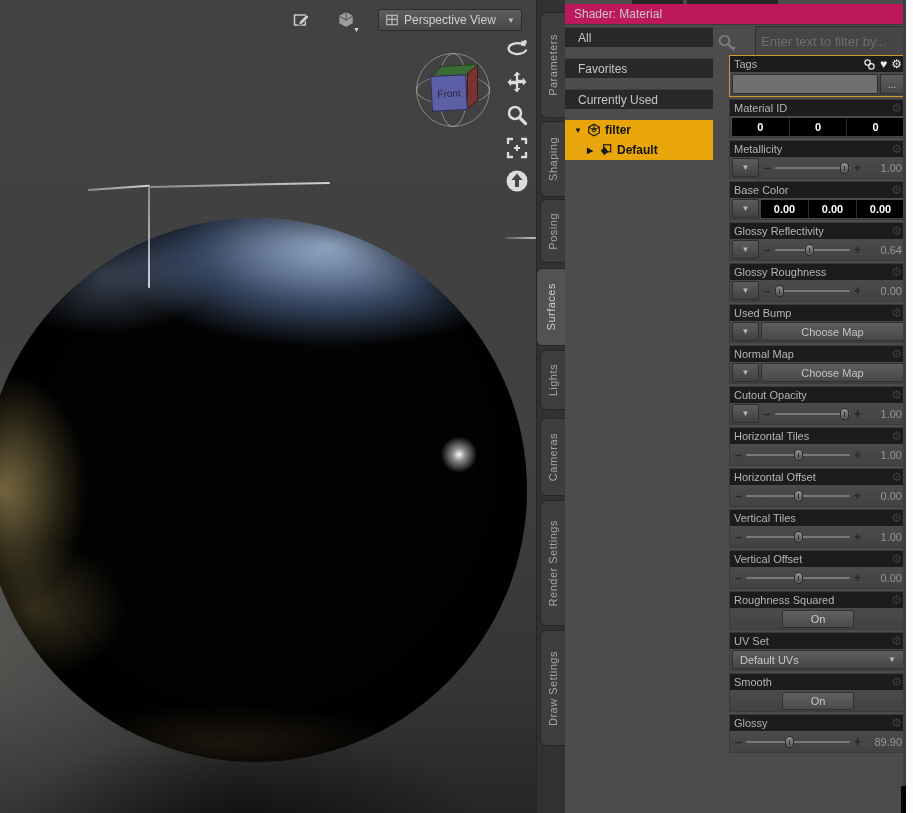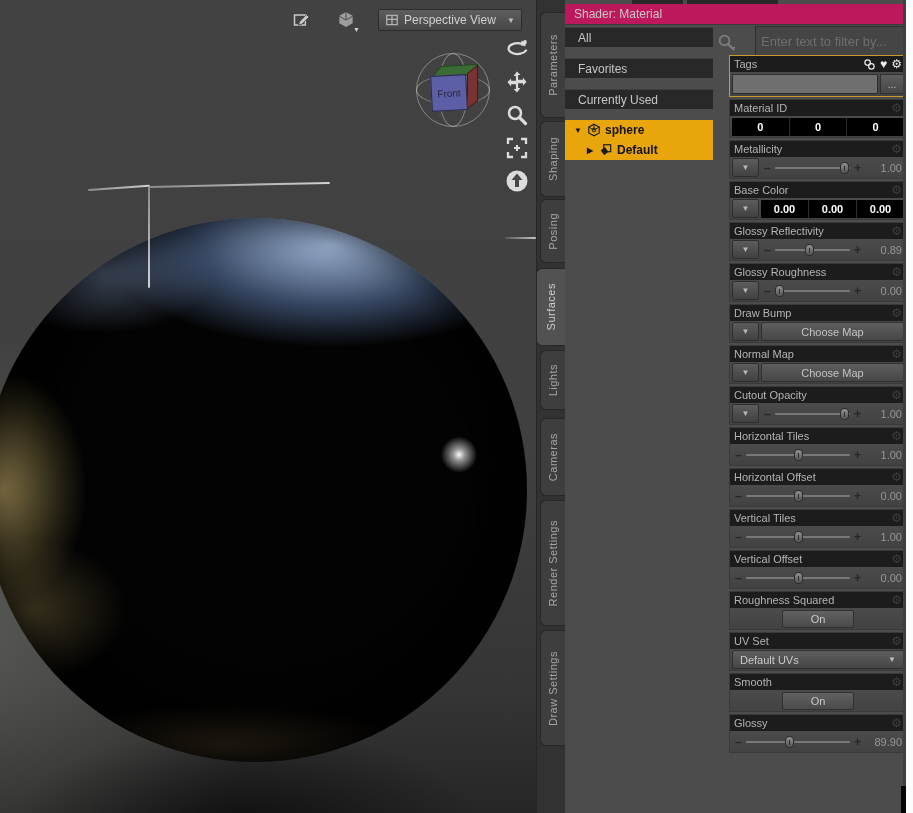--- a/index.html
+++ b/index.html
@@ -233,21 +233,21 @@
       <div class="brow">Favorites</div>
       <div class="brow">Currently Used</div>
       <div class="tree-sel">
         <div class="trow" style="padding-left: 8px;">
           <span class="tw">▼</span>
           <span class="node-icon"><svg width="14" height="14" viewBox="0 0 24 24">
               <path d="M12 2l9 5v10l-9 5-9-5V7z" fill="none" stroke="#1a1a1a" stroke-width="2"></path>
               <path d="M12 2v10l9-5M12 12L3 7" stroke="#1a1a1a" stroke-width="1.6" fill="none"></path>
               <circle cx="12" cy="12" r="3.2" fill="none" stroke="#1a1a1a" stroke-width="1.6"></circle>
             </svg></span>
-          <span>sphere</span>
+          <span>filter</span>
         </div>
         <div class="trow" style="padding-left: 20px;">
           <span class="tw">▶</span>
           <span class="node-icon"><svg width="14" height="14" viewBox="0 0 24 24">
               <rect x="8" y="3" width="12" height="12" fill="#e9a60c" stroke="#1a1a1a" stroke-width="2"></rect>
               <path d="M10 7L3 13l6 8 7-6z" fill="#1a1a1a"></path>
             </svg></span>
           <span>Default</span>
         </div>
       </div>
@@ -333,21 +333,21 @@
           </div>
           <div class="grow">
             <div class="ddbtn">▼</div>
             <div class="sliderzone">
               <span class="sgn">–</span>
               <div class="track">
                 <div class="knob" style="left: 45%;"></div>
               </div>
               <span class="sgn">+</span>
             </div>
-            <span class="sval">0.89</span>
+            <span class="sval">0.64</span>
           </div>
         </div>
         <div class="group">
           <div class="ghead">
             <span class="glabel">Glossy Roughness</span>
             <span class="gear">⚙</span>
           </div>
           <div class="grow">
             <div class="ddbtn">▼</div>
             <div class="sliderzone">
@@ -355,21 +355,21 @@
               <div class="track">
                 <div class="knob" style="left: 6%;"></div>
               </div>
               <span class="sgn">+</span>
             </div>
             <span class="sval">0.00</span>
           </div>
         </div>
         <div class="group">
           <div class="ghead">
-            <span class="glabel">Draw Bump</span>
+            <span class="glabel">Used Bump</span>
             <span class="gear">⚙</span>
           </div>
           <div class="grow">
             <div class="ddbtn">▼</div>
             <div class="mapbtn">Choose Map</div>
           </div>
         </div>
         <div class="group">
           <div class="ghead">
             <span class="glabel">Normal Map</span>

